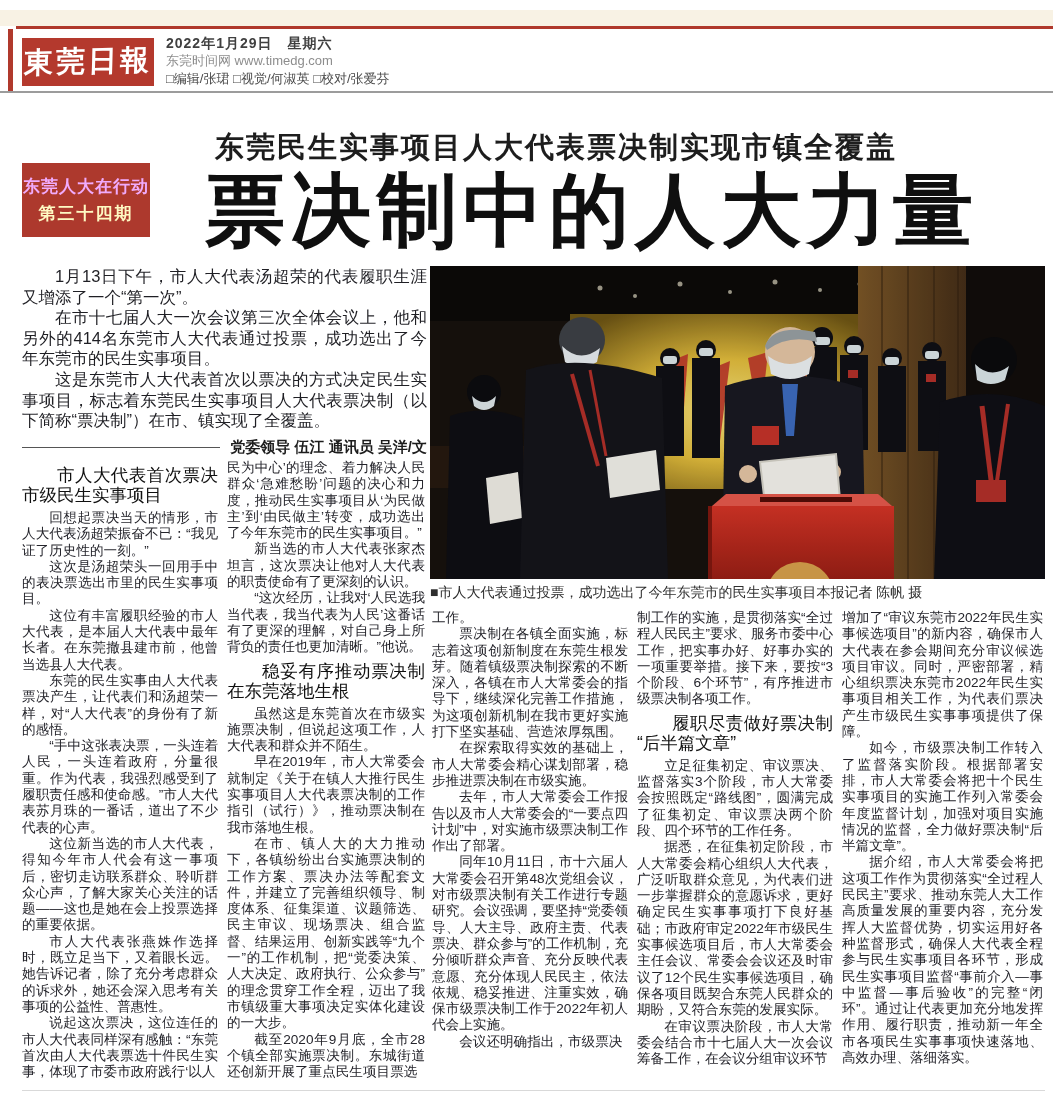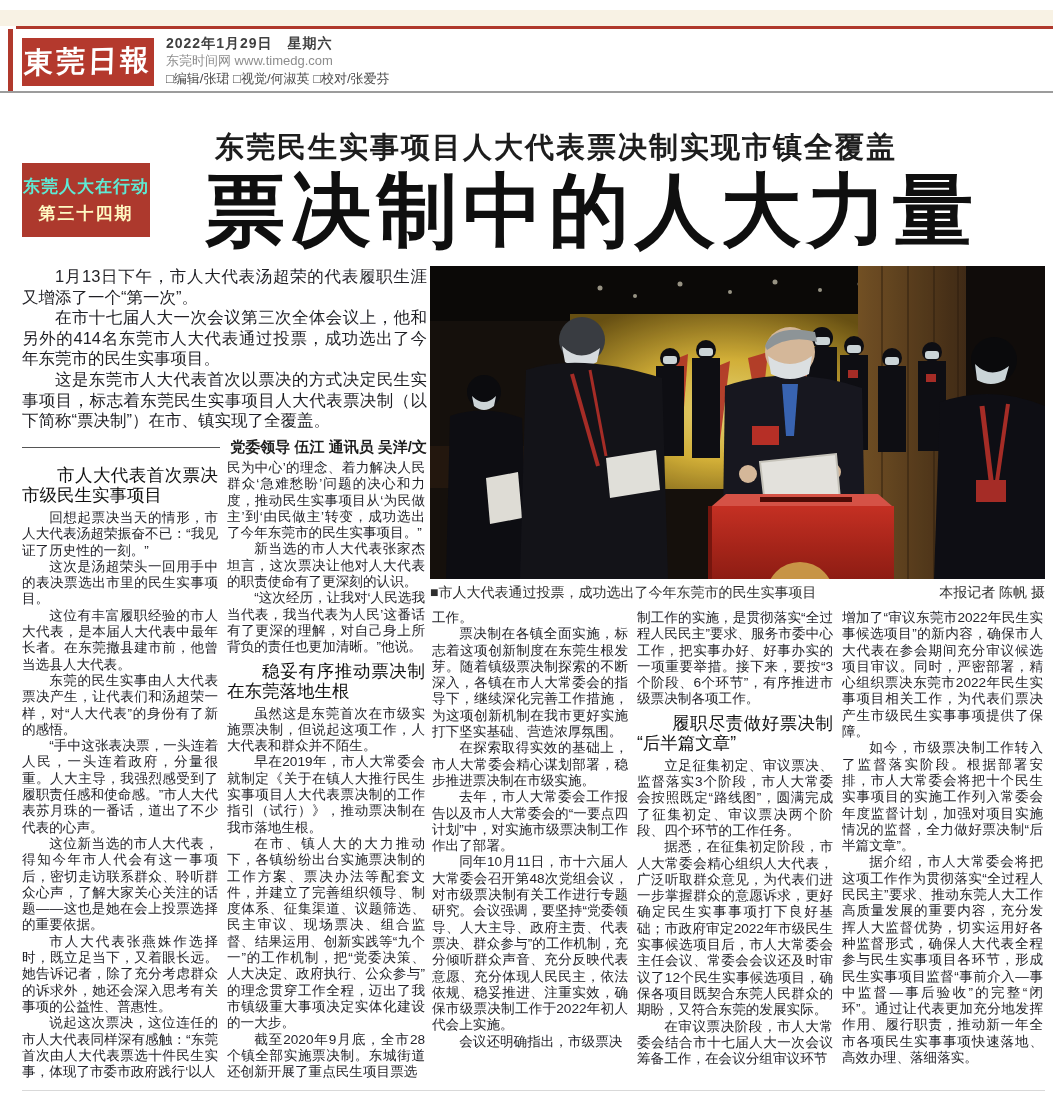--- a/index.html
+++ b/index.html
@@ -16,38 +16,38 @@
                  font-size:29px;letter-spacing:3px;transform:rotate(-1.5deg) skewX(-3deg);white-space:nowrap;}
   .mast-info{position:absolute;left:166px;top:34px;line-height:18px;}
   .mast-date{font-size:14px;color:#404040;font-weight:bold;letter-spacing:1px;}
   .mast-site{font-size:13px;color:#8d8d8d;}
   .mast-credits{font-size:13px;color:#4a4a4a;}
   .gray-rule{position:absolute;left:0;top:91px;width:1053px;height:2px;background:#9c9c9c;}
 
   
   .series-box{position:absolute;left:22px;top:163px;width:128px;height:74px;background:#ad392d;
               display:flex;flex-direction:column;align-items:center;justify-content:center;gap:4px;}
-  .series-box .l1{color:#5eead4;font-weight:bold;font-size:17px;letter-spacing:1px;}
+  .series-box .l1{color:#f0abfc;font-weight:bold;font-size:17px;letter-spacing:1px;}
   .series-box .l2{color:#fef9c3;font-weight:bold;font-size:17px;letter-spacing:2px;}
   .kicker{position:absolute;left:160px;top:128px;width:900px;font-size:29px;font-weight:bold;
           color:#1d1d1d;letter-spacing:2px;text-align:left;padding-left:55px;box-sizing:border-box;}
   .headline{position:absolute;left:205px;top:158px;width:845px;font-family:"DejaVu Serif",serif;
             font-size:80px;font-weight:900;color:#0f0f0f;letter-spacing:6px;white-space:nowrap;}
 
   
   .lead{position:absolute;left:22px;top:266px;width:405px;}
   .lead p{margin:0;font-size:16.5px;line-height:20.6px;text-align:justify;text-indent:2em;color:#1f1f24;}
   .byline-row{position:absolute;left:22px;top:438px;width:405px;display:flex;align-items:center;}
   .byline-line{flex:1;border-top:1.5px solid #555;margin-right:10px;}
   .byline-text{font-size:15px;color:#1d1d1d;font-weight:bold;white-space:nowrap;}
 
   
   .photo-frame{position:absolute;left:430px;top:266px;width:615px;height:313px;background:#15110e;overflow:hidden;}
   .photo-frame svg{display:block;}
-  .caption-row{position:absolute;left:430px;top:584px;width:615px;display:flex;justify-content:space-between;}
+  .caption-row{position:absolute;left:430px;top:584px;width:615px;display:flex;}
   .caption-text{font-size:14px;color:#2e2e2e;}
   .caption-credit{font-size:14px;color:#2e2e2e;}
 
   
   .col{position:absolute;overflow:hidden;}
   .col-1{left:22px; top:460px;width:196px;height:628px;}
   .col-2{left:227px;top:460px;width:198px;height:628px;}
   .col-3{left:432px;top:610px;width:196px;height:478px;}
   .col-4{left:637px;top:610px;width:196px;height:478px;}
   .col-5{left:842px;top:610px;width:201px;height:478px;}
@@ -226,21 +226,21 @@
     <span class="caption-text">■市人大代表通过投票，成功选出了今年东莞市的民生实事项目</span>
     <span class="caption-credit">本报记者 陈帆 摄</span>
   </div>
 
   <div class="col col-1">
       <h3 class="sub-head">市人大代表首次票决市级民生实事项目</h3>
       <p class="body-p">回想起票决当天的情形，市人大代表汤超荣振奋不已：“我见证了历史性的一刻。”</p>
       <p class="body-p">这次是汤超荣头一回用手中的表决票选出市里的民生实事项目。</p>
       <p class="body-p">这位有丰富履职经验的市人大代表，是本届人大代表中最年长者。在东莞撤县建市前，他曾当选县人大代表。</p>
       <p class="body-p">东莞的民生实事由人大代表票决产生，让代表们和汤超荣一样，对“人大代表”的身份有了新的感悟。</p>
-      <p class="body-p">“手中这张表决票，一头连着人民，一头连着政府，分量很重。人大主导，我强烈感受到了履职责任感和使命感。”市人大代表苏月珠的一番话，道出了不少代表的心声。</p>
+      <p class="body-p">“手中这张表决票，一头连着人民，一头连着政府，分量很重。作为代表，我强烈感受到了履职责任感和使命感。”市人大代表苏月珠的一番话，道出了不少代表的心声。</p>
       <p class="body-p">这位新当选的市人大代表，得知今年市人代会有这一事项后，密切走访联系群众、聆听群众心声，了解大家关心关注的话题——这也是她在会上投票选择的重要依据。</p>
       <p class="body-p">市人大代表张燕姝作选择时，既立足当下，又着眼长远。她告诉记者，除了充分考虑群众的诉求外，她还会深入思考有关事项的公益性、普惠性。</p>
       <p class="body-p">说起这次票决，这位连任的市人大代表同样深有感触：“东莞首次由人大代表票选十件民生实事，体现了市委市政府践行‘以人</p>
     </div>
   <div class="col col-2">
       <p class="body-p cont">民为中心’的理念、着力解决人民群众‘急难愁盼’问题的决心和力度，推动民生实事项目从‘为民做主’到‘由民做主’转变，成功选出了今年东莞市的民生实事项目。”</p>
       <p class="body-p">新当选的市人大代表张家杰坦言，这次票决让他对人大代表的职责使命有了更深刻的认识。</p>
       <p class="body-p">“这次经历，让我对‘人民选我当代表，我当代表为人民’这番话有了更深的理解，对自己身上所背负的责任也更加清晰。”他说。</p>
       <h3 class="sub-head">稳妥有序推动票决制在东莞落地生根</h3>
       <p class="body-p">虽然这是东莞首次在市级实施票决制，但说起这项工作，人大代表和群众并不陌生。</p>

